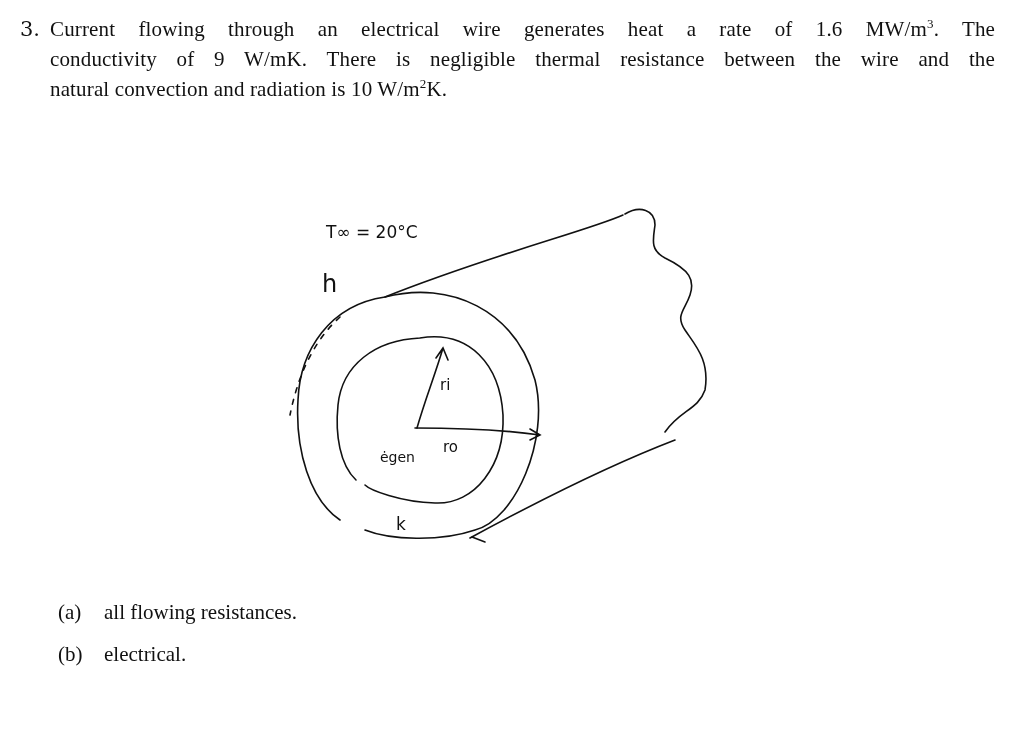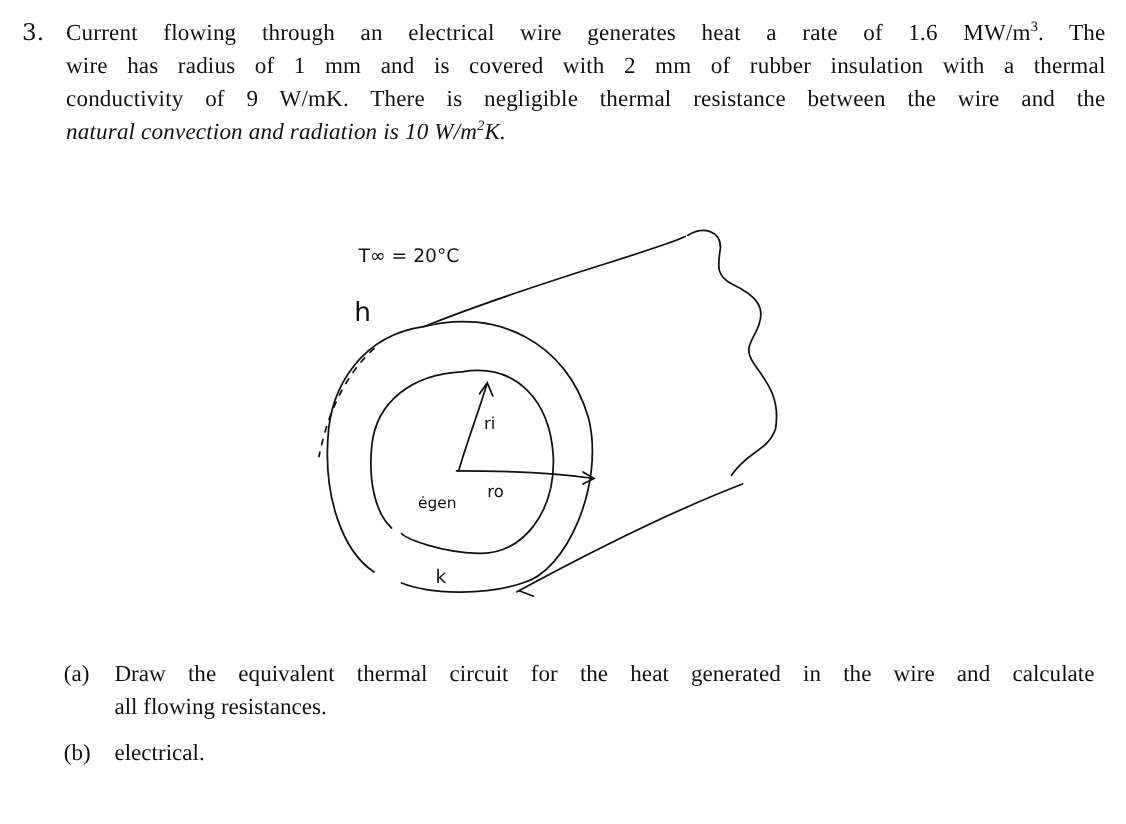--- a/index.html
+++ b/index.html
@@ -1,42 +1,41 @@
 <!DOCTYPE html>
 <html><head>
 <meta charset="utf-8">
 <style>
   html, body { margin: 0; padding: 0; background: #ffffff; }
   body { width: 1024px; height: 749px; position: relative; overflow: hidden;
          font-family: "DejaVu Serif", "Liberation Serif", serif; color: #111; }
   .problem { position: absolute; left: 20px; top: 14px; width: 975px; }
   .pnum { position: absolute; left: 0; top: 0; font-size: 21px; line-height: 30px; }
-  .ptext { position: absolute; left: 40px; top: 0; width: 945px; font-size: 21px; line-height: 30px;
+  .ptext { position: absolute; left: 30px; top: 0; width: 945px; font-size: 21px; line-height: 30px;
            text-align: justify; font-family: "Liberation Serif", serif; letter-spacing: 0.15px; }
   .ptext span.line { display: block; text-align-last: justify; white-space: nowrap; }
-  .ptext span.line.last { text-align-last: left; font-style: italic; }
+  .ptext span.line.last { text-align-last: left; }
   sup { font-size: 13px; line-height: 0; vertical-align: 8px; }
   .figure { position: absolute; left: 260px; top: 200px; width: 500px; height: 360px; }
   .figure svg { width: 500px; height: 360px; }
   .hand { font-family: "DejaVu Sans", sans-serif; fill: #111; }
   .parts { position: absolute; left: 58px; top: 597px; width: 937px; font-family: "Liberation Serif", serif; }
   .part { position: relative; font-size: 21px; line-height: 30px; margin-bottom: 12px; }
   .part .lbl { position: absolute; left: 0; top: 0; }
   .part .txt { margin-left: 46px; display: block; }
   .part .txt span.line { display: block; text-align: justify; text-align-last: justify; white-space: nowrap; }
   .part .txt span.line.last { text-align-last: left; }
 </style>
 </head>
 <body>
 
 <div class="problem">
   <div class="pnum">3.</div>
   <div class="ptext">
     <span class="line"><span>Current flowing through an electrical wire generates heat a rate of 1.6 MW/m</span><sup>3</sup><span>. The</span></span>
-    <span class="line">wire has radius of 1 mm and is covered with 2 mm of rubber insulation with a thermal</span>
     <span class="line">conductivity of 9 W/mK. There is negligible thermal resistance between the wire and the</span>
     <span class="line last"><span>natural convection and radiation is 10 W/m</span><sup>2</sup><span>K.</span></span>
   </div>
 </div>
 
 <div class="figure">
   <svg viewBox="0 0 500 360" xmlns="http://www.w3.org/2000/svg" fill="none" stroke="#111" stroke-width="1.6" stroke-linecap="round">
 
     <path d="M125 97 C 190 80, 255 110, 275 180 C 290 240, 255 320, 215 330 C 180 342, 130 340, 105 330 M80 320 C 50 300, 35 250, 38 200 C 40 150, 70 105, 125 97"></path>
 
@@ -59,21 +58,20 @@
     <text class="hand" x="183" y="252" font-size="15" stroke="none">ro</text>
     <text class="hand" x="120" y="262" font-size="14" stroke="none">ėgen</text>
     <text class="hand" x="136" y="330" font-size="17" stroke="none">k</text>
   </svg>
 </div>
 
 <div class="parts">
   <div class="part">
     <span class="lbl">(a)</span>
     <span class="txt">
-      <span class="line">Draw the equivalent thermal circuit for the heat generated in the wire and calculate</span>
       <span class="line last">all flowing resistances.</span>
     </span>
   </div>
   <div class="part">
     <span class="lbl">(b)</span>
     <span class="txt">
       <span class="line last">electrical.</span>
     </span>
   </div>
 </div>

